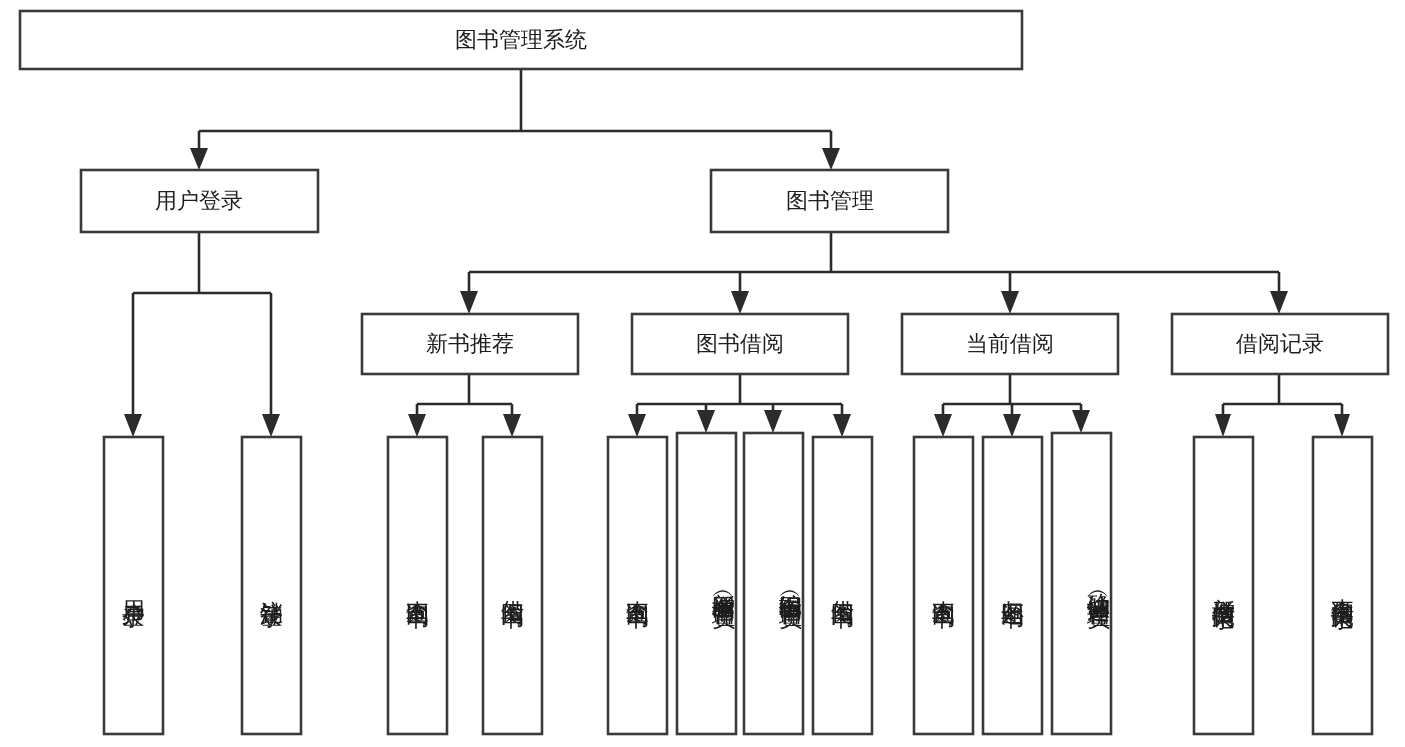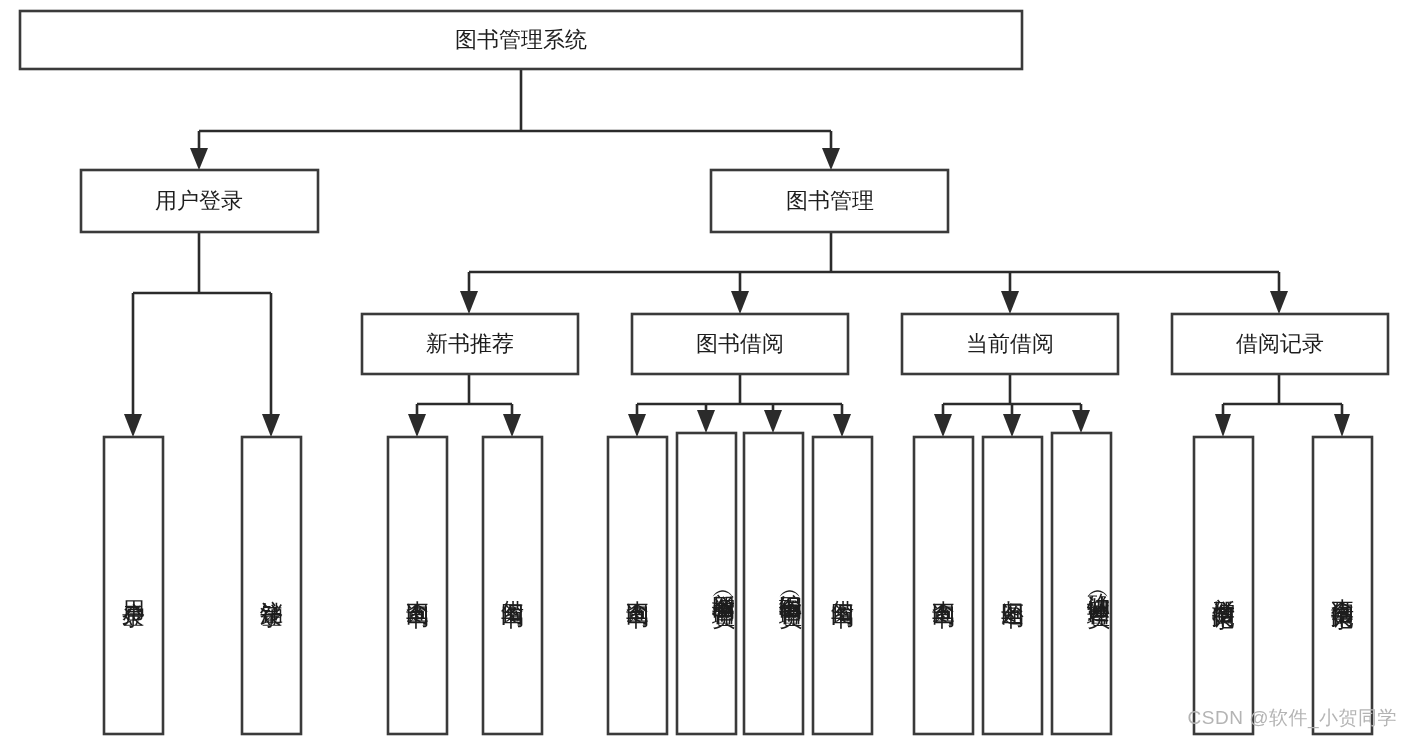--- a/index.html
+++ b/index.html
@@ -207,14 +207,13 @@
   <div class="leaf-label" style="left:744px; top:433px; width:59px; height:301px; align-items:flex-start;">编辑图书（管理员）</div>
   <div class="leaf-label" style="left:813px; top:437px; width:59px; height:297px;">借阅图书</div>
 
   <div class="leaf-label" style="left:914px; top:437px; width:59px; height:297px;">查询图书</div>
   <div class="leaf-label" style="left:983px; top:437px; width:59px; height:297px;">归还图书</div>
   <div class="leaf-label" style="left:1052px; top:433px; width:59px; height:301px; align-items:flex-start;">确认归还（管理员）</div>
 
   <div class="leaf-label" style="left:1194px; top:437px; width:59px; height:297px;">新增借阅记录</div>
   <div class="leaf-label" style="left:1313px; top:437px; width:59px; height:297px;">查询借阅记录</div>
 
-  <div class="watermark">CSDN @软件_小贺同学</div>
 </div>
 
 </body></html>

